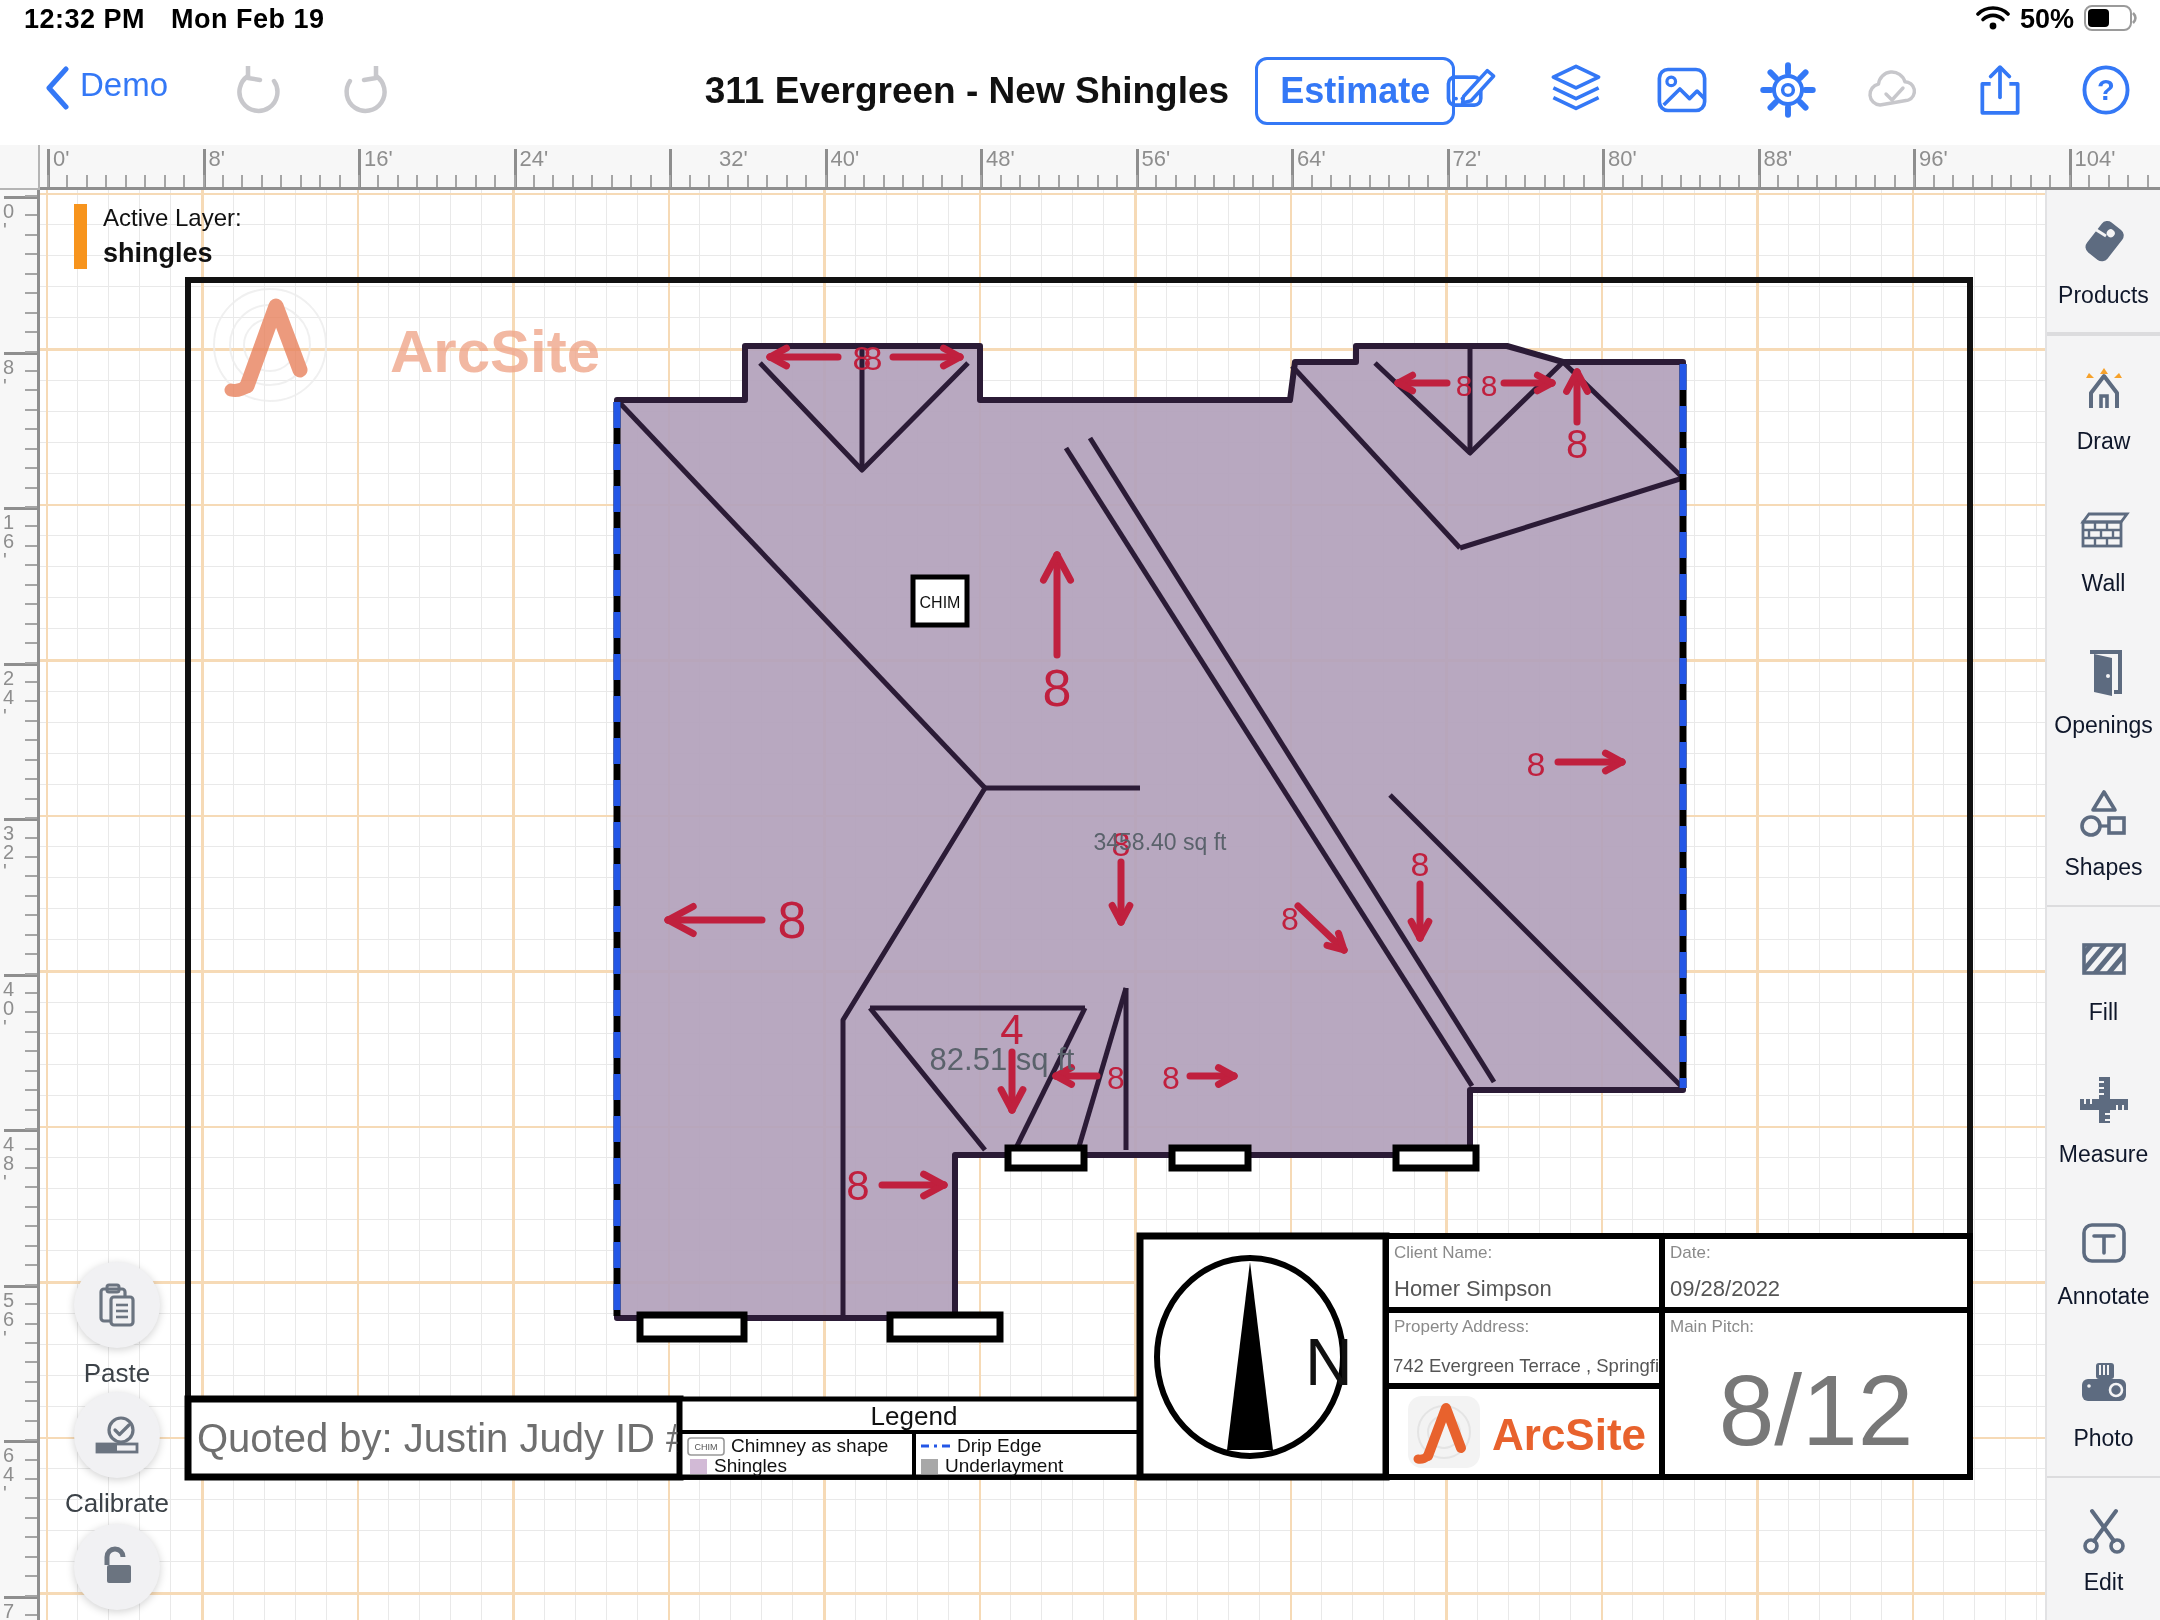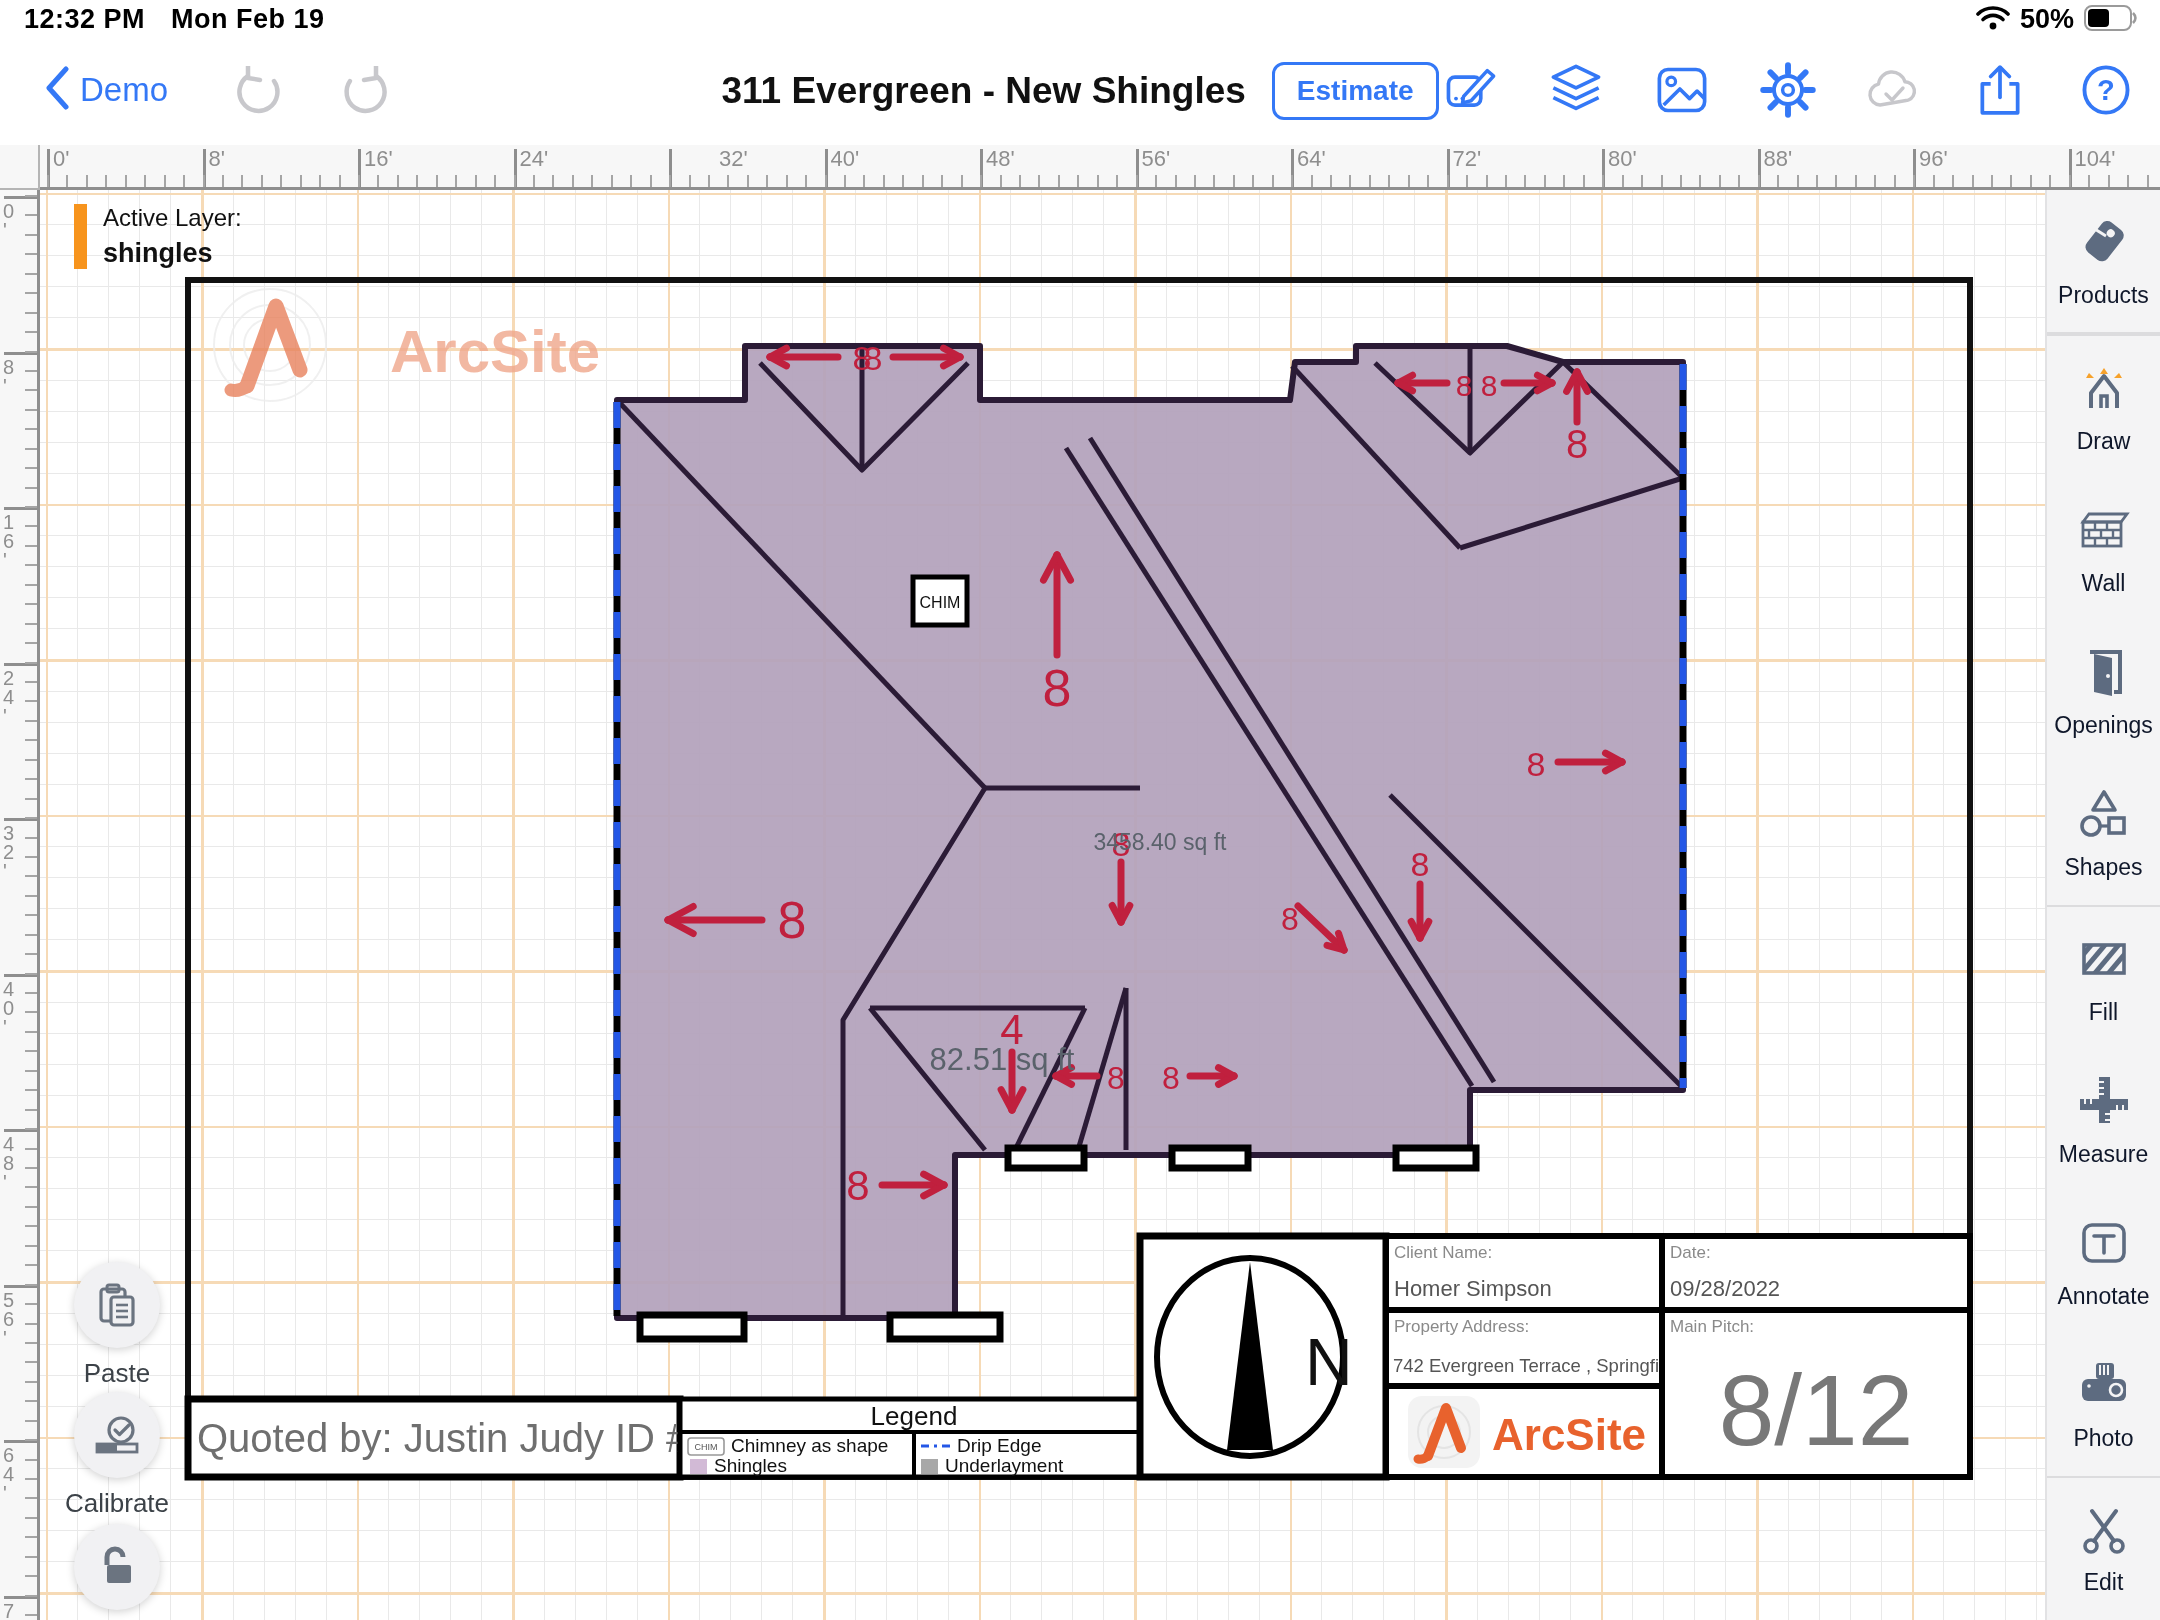--- a/index.html
+++ b/index.html
@@ -8,27 +8,27 @@
 
   
   .statusbar { position:absolute; left:0; top:0; width:2160px; height:36px; background:#fff; z-index:40; }
   .sb-left { position:absolute; left:24px; top:4px; font-size:27px; font-weight:700; color:#000; letter-spacing:.5px;}
   .sb-left .sb-date { font-weight:700; margin-left:26px; }
   .sb-right { position:absolute; right:20px; top:4px; display:flex; align-items:center; gap:10px; }
   .sb-batt-label { font-size:27px; font-weight:600; color:#000; }
 
   
   .navbar { position:absolute; left:0; top:36px; width:2160px; height:109px; background:#fff; z-index:40; }
-  .nav-back { position:absolute; left:44px; top:30px; display:flex; align-items:center; gap:10px; cursor:pointer; }
+  .nav-back { position:absolute; left:44px; top:30px; display:flex; align-items:flex-start; gap:10px; cursor:pointer; }
   .nav-back-label { color:#3478f6; font-size:33px; }
   .nav-undo { position:absolute; left:232px; top:30px; }
   .nav-redo { position:absolute; left:336px; top:30px; }
   .nav-center { position:absolute; left:0; right:0; top:0; height:109px; display:flex; align-items:center; justify-content:center; gap:26px; }
   .nav-title { font-size:37px; font-weight:700; color:#111; }
-  .estimate-btn { border:3px solid #3478f6; border-radius:12px; color:#3478f6; font-size:28px; font-weight:600;
+  .estimate-btn { border:3px solid #3478f6; border-radius:12px; color:#3478f6; font-size:36px; font-weight:600;
      padding:10px 22px; background:#fff; cursor:pointer; }
   .nav-icons { position:absolute; right:26px; top:26px; display:flex; align-items:center; gap:50px; }
   .nav-icons .nicon { width:56px; height:56px; display:flex; align-items:center; justify-content:center; cursor:pointer; }
 
   
   .workspace { position:absolute; left:0; top:145px; width:2160px; height:1475px; }
   .ruler-corner { position:absolute; left:0; top:0; width:40px; height:45px; background:#f7f7f7; border-right:2px solid #b5b5b5; border-bottom:2px solid #b5b5b5; z-index:30;}
   .ruler-top { position:absolute; left:40px; top:0; width:2120px; height:45px; background:#f7f7f7; border-bottom:3px solid #8f8f8f; z-index:29; overflow:hidden;}
   .ruler-top::after{ content:""; position:absolute; left:7px; right:0; bottom:0; height:12px;
      background:repeating-linear-gradient(to right,#a5a5a5 0 2px,transparent 2px 19.44px); }

